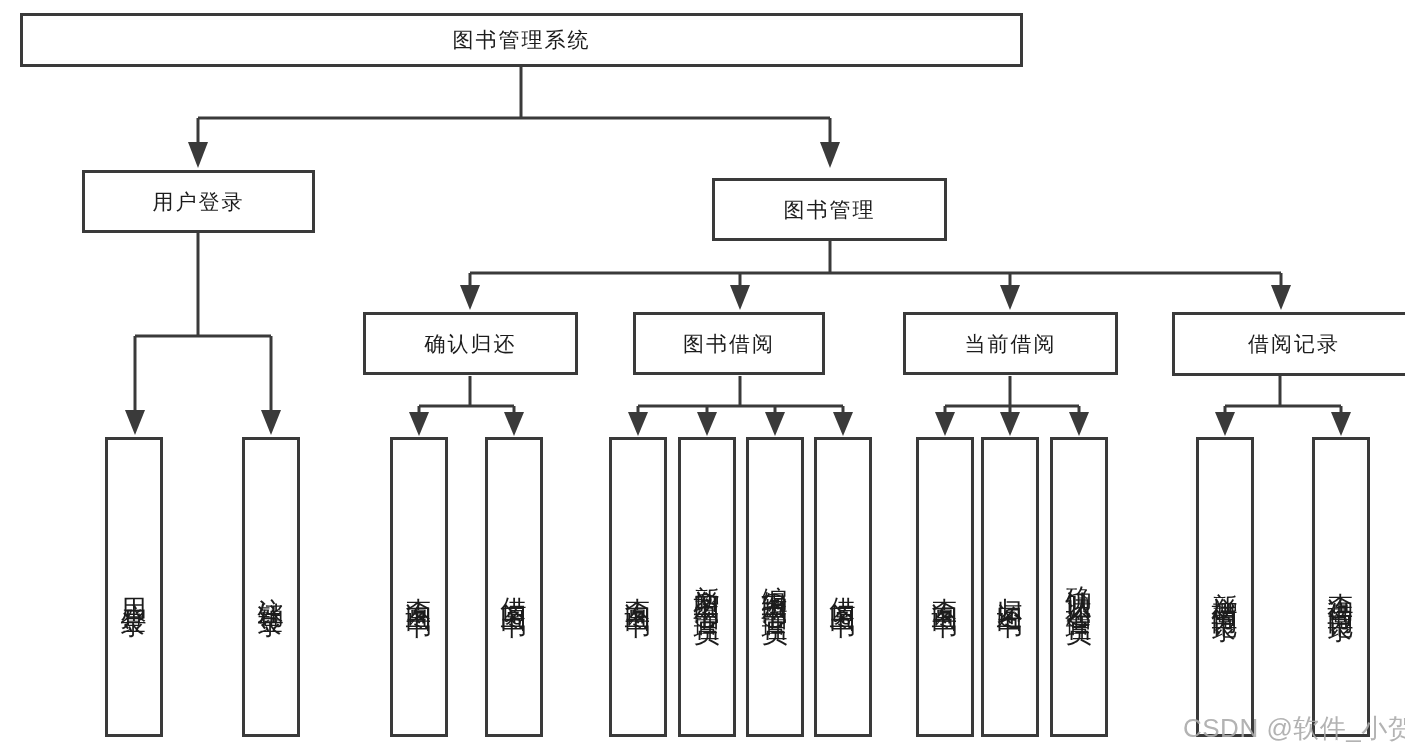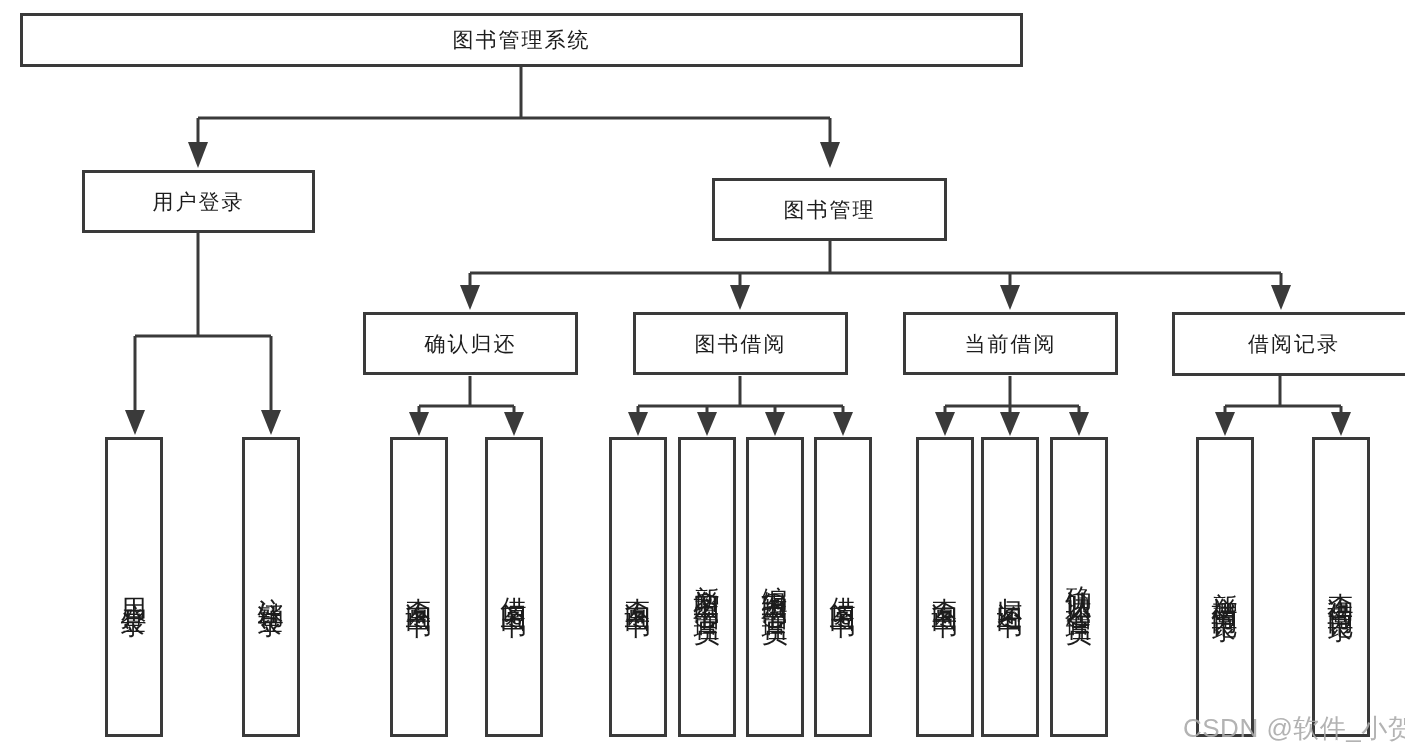--- a/index.html
+++ b/index.html
@@ -120,21 +120,21 @@
         <polygon points="1331,412 1351,412 1341,436"></polygon>
     </g>
   </svg>
 
   <div class="hbox" style="left:20px;top:13px;width:1003px;height:54px;">图书管理系统</div>
 
   <div class="hbox" style="left:82px;top:170px;width:233px;height:63px;">用户登录</div>
   <div class="hbox" style="left:712px;top:178px;width:235px;height:63px;">图书管理</div>
 
   <div class="hbox" style="left:363px;top:312px;width:215px;height:63px;">确认归还</div>
-  <div class="hbox" style="left:633px;top:312px;width:215px;height:63px;">图书借阅</div>
+  <div class="hbox" style="left:633px;top:312px;width:192px;height:63px;">图书借阅</div>
   <div class="hbox" style="left:903px;top:312px;width:215px;height:63px;text-align:right;">当前借阅</div>
   <div class="hbox" style="left:1172px;top:312px;width:244px;height:64px;">借阅记录</div>
 
   <div class="leaf" style="left:105px;">
     <span class="vtext">用户登录</span>
   </div>
   <div class="leaf" style="left:242px;">
     <span class="vtext">注销登录</span>
   </div>
 

